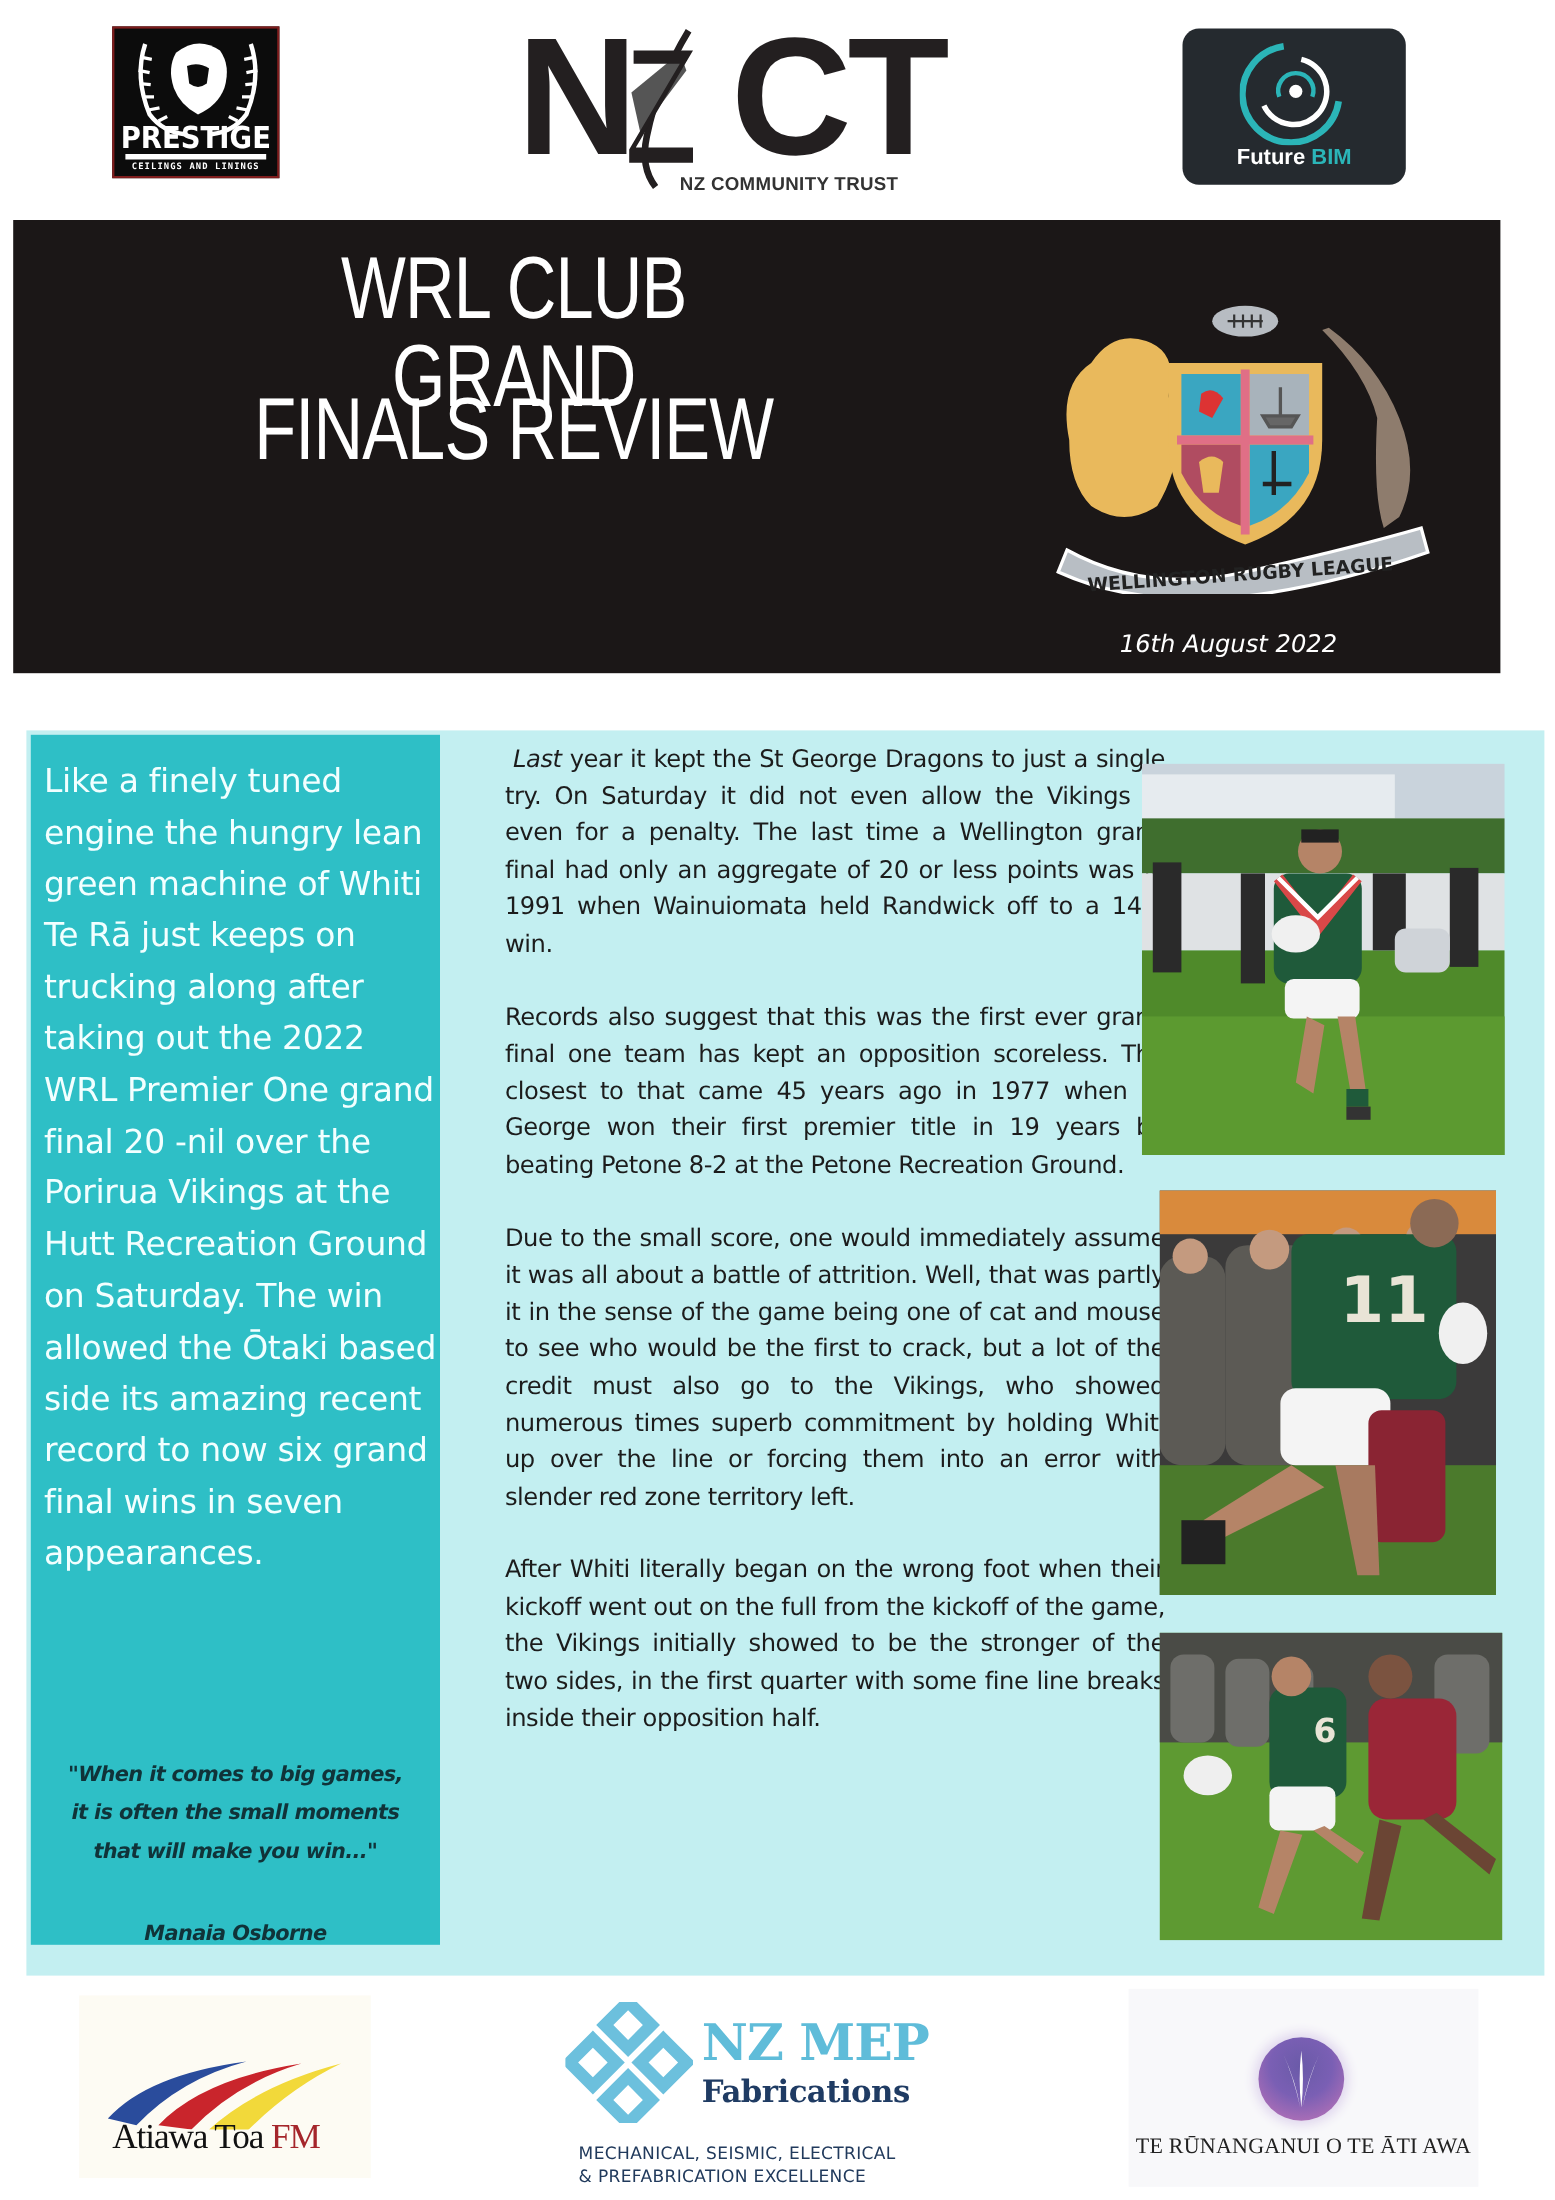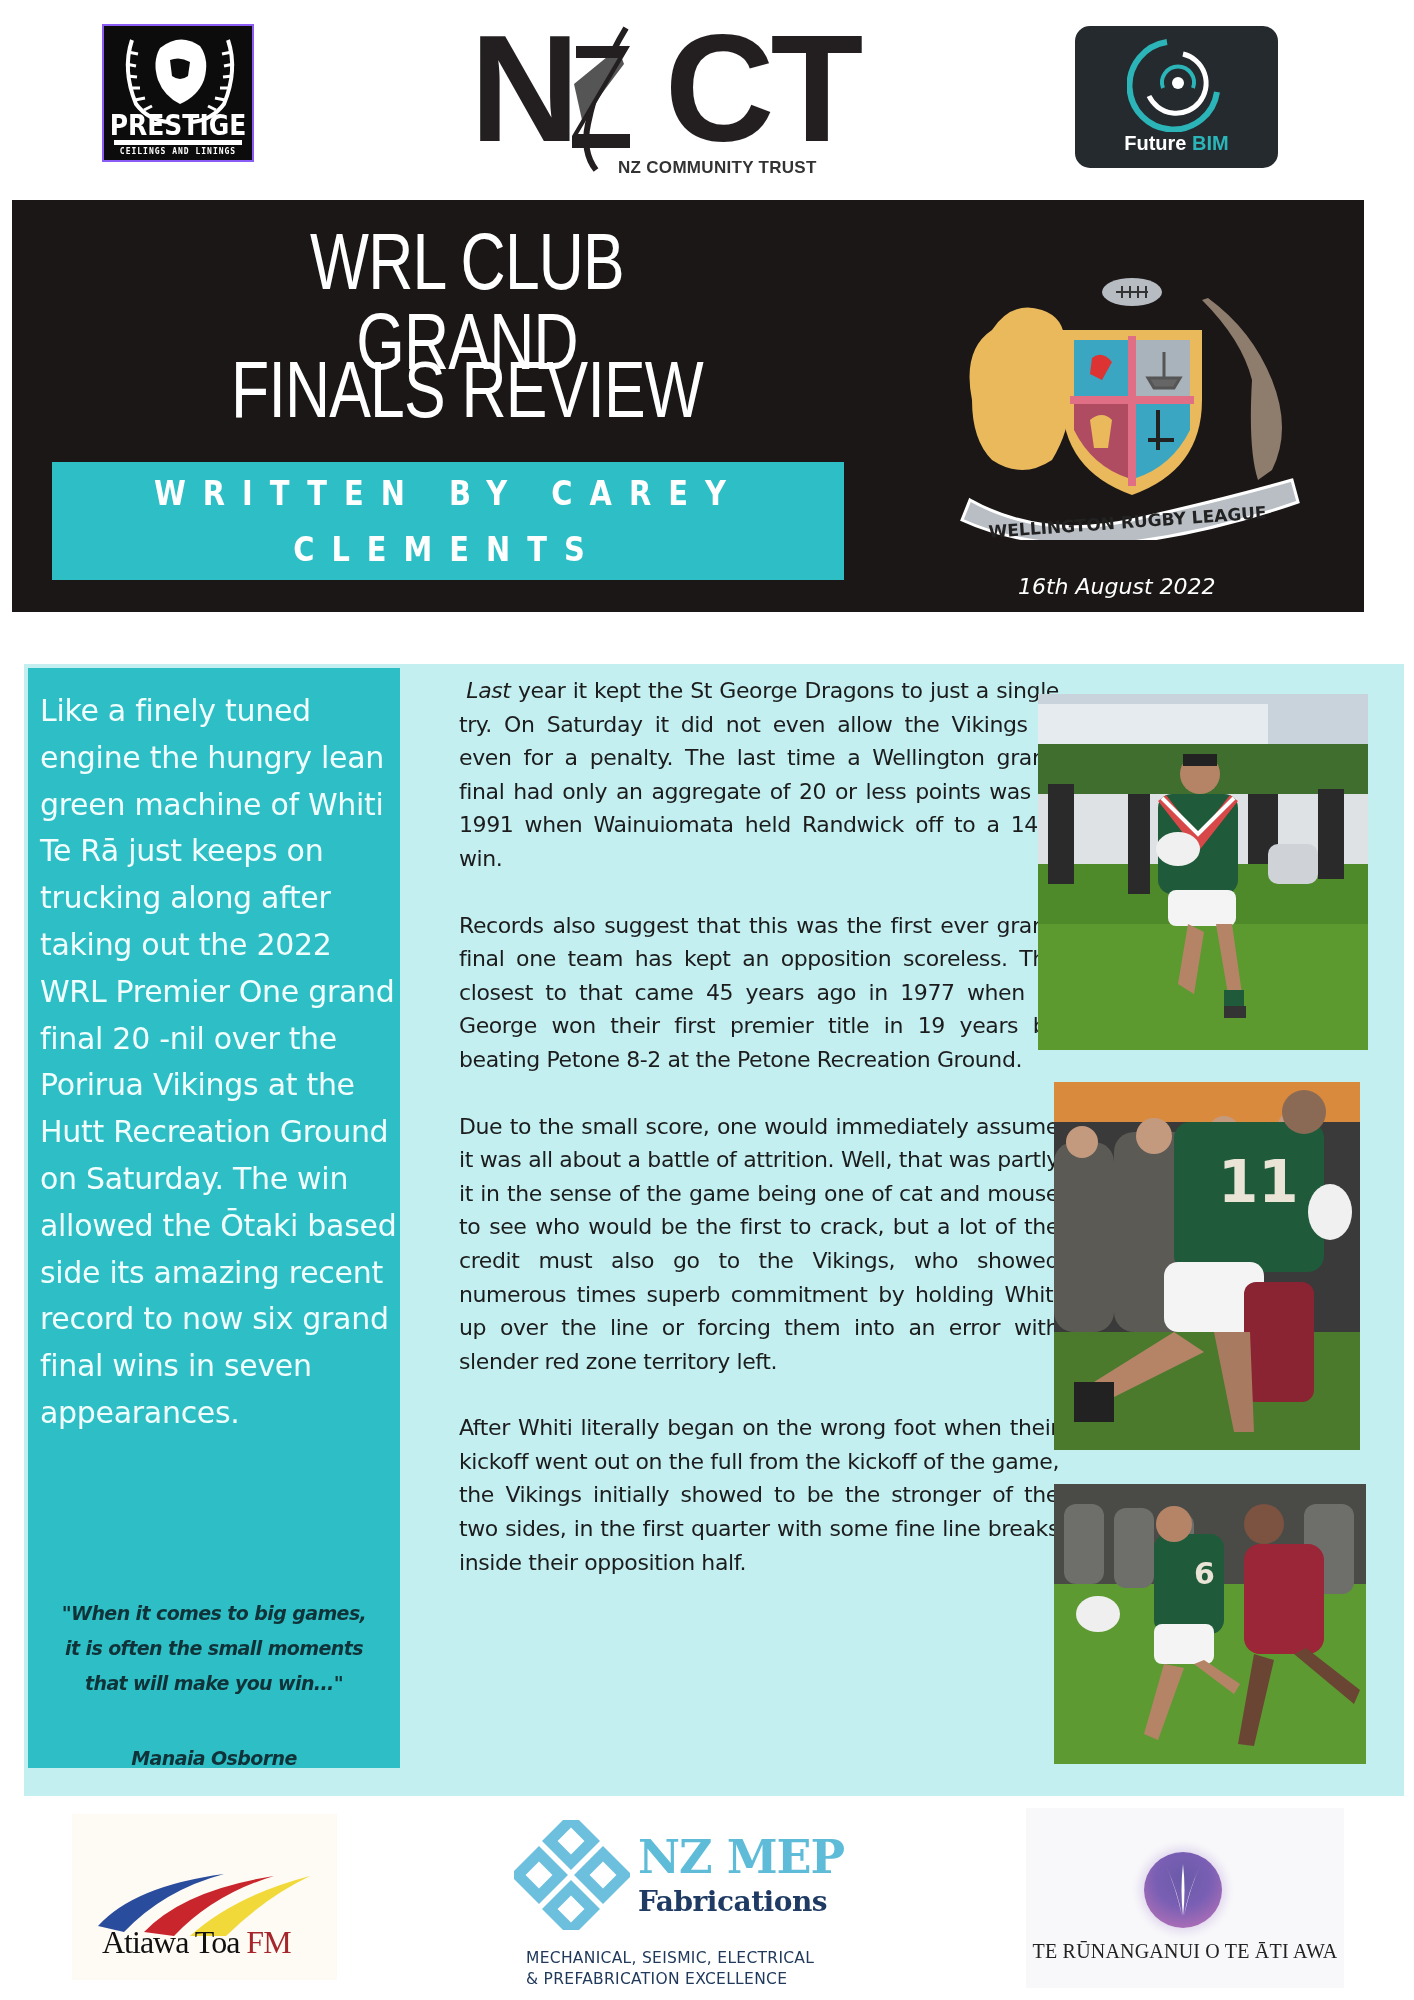--- a/index.html
+++ b/index.html
@@ -2,21 +2,21 @@
 <html><head>
 <meta charset="utf-8">
 <style>
   * { box-sizing: border-box; margin: 0; padding: 0; }
   html, body { width: 1414px; height: 2000px; background: #ffffff; overflow: hidden; }
   body { position: relative; font-family: "DejaVu Sans", sans-serif; }
 
   
   .logo-prestige {
     position: absolute; left: 102px; top: 24px; width: 152px; height: 138px;
-    background: #0c0c0c; border: 2px solid #8b5cf6;
+    background: #0c0c0c; border: 2px solid #7f1d1d;
     display: flex; flex-direction: column; align-items: center; justify-content: flex-end;
     padding-bottom: 4px;
   }
   .logo-prestige .lion { position: absolute; top: 4px; left: 14px; width: 124px; height: 96px; }
   .logo-prestige .p-name {
     font-family: "DejaVu Sans", sans-serif; font-weight: bold; color: #fff;
     font-size: 25px; letter-spacing: 0px; line-height: 1; transform: scaleY(1.1);
   }
   .logo-prestige .p-bar { width: 128px; height: 5px; background: #fff; margin: 2px 0 2px; }
   .logo-prestige .p-sub {
@@ -187,24 +187,20 @@
   </svg>
   <div class="fb-text">
     <span>Future</span>
     <span class="accent">BIM</span>
   </div>
 </div>
 
 <div class="banner">
   <div class="title l1">WRL CLUB GRAND</div>
   <div class="title l2">FINALS REVIEW</div>
-  <div class="byline">
-    <span>WRITTEN BY CAREY</span>
-    <span>CLEMENTS</span>
-  </div>
   <svg class="crest" viewBox="0 0 370 270" width="370" height="270">
     <ellipse cx="180" cy="22" rx="30" ry="14" fill="#b7bcc2"></ellipse>
     <path d="M164 22 H196 M170 16 V28 M178 16 V28 M186 16 V28 M194 16 V28" stroke="#333" stroke-width="2"></path>
     <path d="M20 130 Q10 80 40 60 Q60 30 90 40 Q120 50 110 90 Q130 140 100 190 Q70 210 40 190 Q20 170 20 130Z" fill="#e9b95c"></path>
     <path d="M300 110 Q290 70 250 30 L256 28 Q300 60 320 110 Q340 160 320 200 L306 210 Q296 180 300 110Z" fill="#8e7c6d"></path>
     <path d="M110 60 H250 V130 Q250 200 180 225 Q110 200 110 130Z" fill="#e9b95c"></path>
     <path d="M122 70 H176 V126 H122Z" fill="#3aa6c1"></path>
     <path d="M184 70 H238 V126 H184Z" fill="#a8b3bb"></path>
     <path d="M122 134 H176 V208 Q140 196 122 160Z" fill="#b04c61"></path>
     <path d="M184 134 H238 V160 Q220 196 184 208Z" fill="#3aa6c1"></path>

